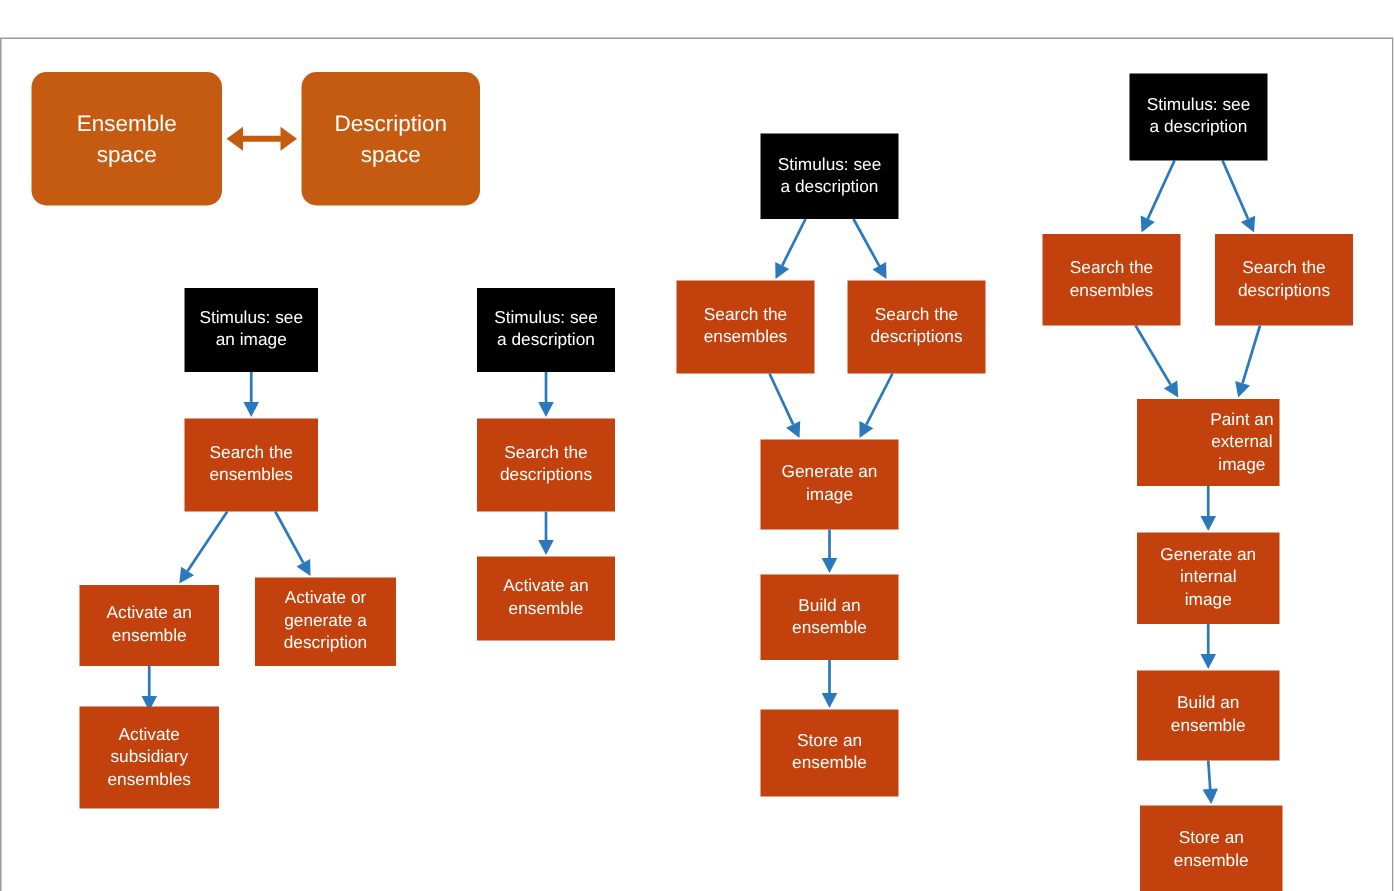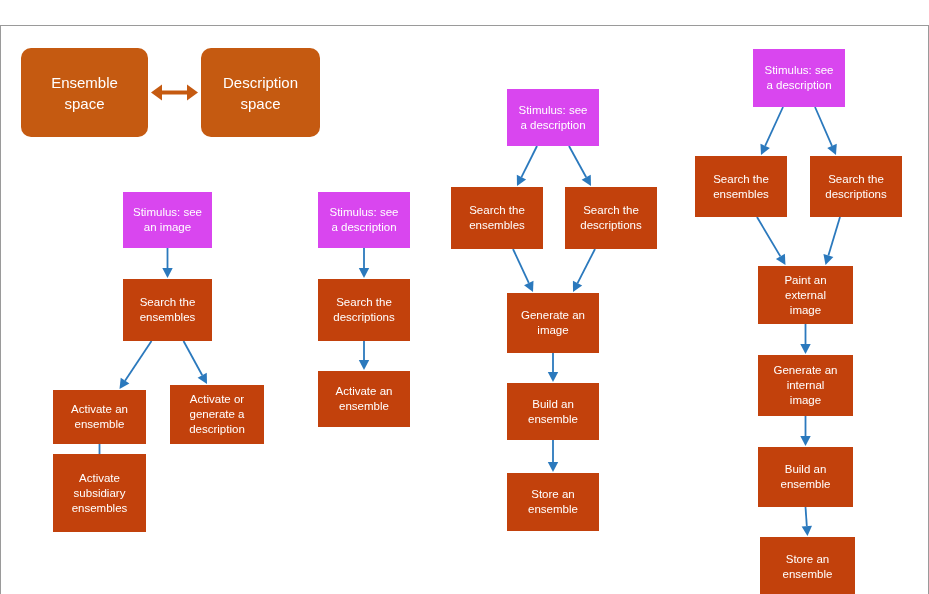--- a/index.html
+++ b/index.html
@@ -31,21 +31,21 @@
     align-items: center;
     justify-content: center;
     text-align: center;
     color: #ffffff;
     font-size: 11.5px;
     line-height: 15px;
     box-sizing: border-box;
     padding: 2px 4px;
     white-space: pre-line;
   }
-  .node.dark  { background: #d946ef; }
+  .node.dark  { background: #000000; }
   .node.light { background: #c2410c; }
   .node.space {
     background: #c55a11;
     border-radius: 10px;
     font-size: 15px;
     line-height: 21px;
   }
   .node-label {
     display: block;
     white-space: pre-line;
@@ -145,21 +145,21 @@
 space</span></div>
       <div class="node dark" style="left: 122px; top: 166px; width: 89px; height: 56px;"><span class="node-label">Stimulus: see
 an image</span></div>
       <div class="node light" style="left: 122px; top: 253px; width: 89px; height: 62px;"><span class="node-label">Search the
 ensembles</span></div>
       <div class="node light" style="left: 52px; top: 364px; width: 93px; height: 54px;"><span class="node-label">Activate an
 ensemble</span></div>
       <div class="node light" style="left: 169px; top: 359px; width: 94px; height: 59px;"><span class="node-label">Activate or
 generate a
 description</span></div>
-      <div class="node light" style="left: 52px; top: 428px; width: 93px; height: 78px;"><span class="node-label">Activate
+      <div class="node light" style="left: 52px; top: 445px; width: 93px; height: 68px;"><span class="node-label">Activate
 subsidiary
 ensembles</span></div>
       <div class="node dark" style="left: 317px; top: 166px; width: 92px; height: 56px;"><span class="node-label">Stimulus: see
 a description</span></div>
       <div class="node light" style="left: 317px; top: 253px; width: 92px; height: 62px;"><span class="node-label">Search the
 descriptions</span></div>
       <div class="node light" style="left: 317px; top: 345px; width: 92px; height: 56px;"><span class="node-label">Activate an
 ensemble</span></div>
       <div class="node dark" style="left: 506px; top: 63px; width: 92px; height: 57px;"><span class="node-label">Stimulus: see
 a description</span></div>
@@ -172,21 +172,21 @@
       <div class="node light" style="left: 506px; top: 357px; width: 92px; height: 57px;"><span class="node-label">Build an
 ensemble</span></div>
       <div class="node light" style="left: 506px; top: 447px; width: 92px; height: 58px;"><span class="node-label">Store an
 ensemble</span></div>
       <div class="node dark" style="left: 752px; top: 23px; width: 92px; height: 58px;"><span class="node-label">Stimulus: see
 a description</span></div>
       <div class="node light" style="left: 694px; top: 130px; width: 92px; height: 61px;"><span class="node-label">Search the
 ensembles</span></div>
       <div class="node light" style="left: 809px; top: 130px; width: 92px; height: 61px;"><span class="node-label">Search the
 descriptions</span></div>
-      <div class="node light" style="left: 757px; top: 240px; width: 95px; height: 58px;"><span class="node-label">Paint an
+      <div class="node light" style="left: 757px; top: 240px; width: 95px; height: 58px; justify-content: flex-end;"><span class="node-label">Paint an
 external
 image</span></div>
       <div class="node light" style="left: 757px; top: 329px; width: 95px; height: 61px;"><span class="node-label">Generate an
 internal
 image</span></div>
       <div class="node light" style="left: 757px; top: 421px; width: 95px; height: 60px;"><span class="node-label">Build an
 ensemble</span></div>
       <div class="node light" style="left: 759px; top: 511px; width: 95px; height: 60px;"><span class="node-label">Store an
 ensemble</span></div>
     </div>

